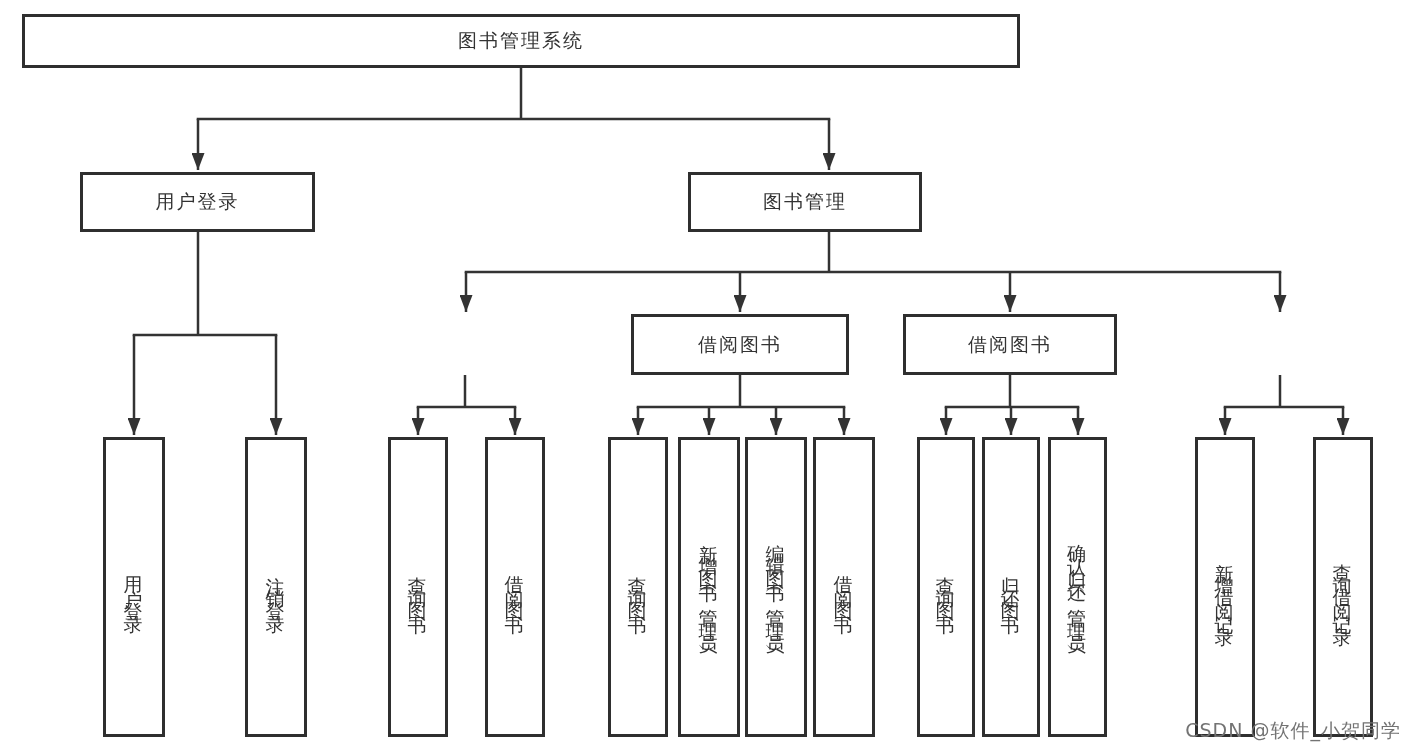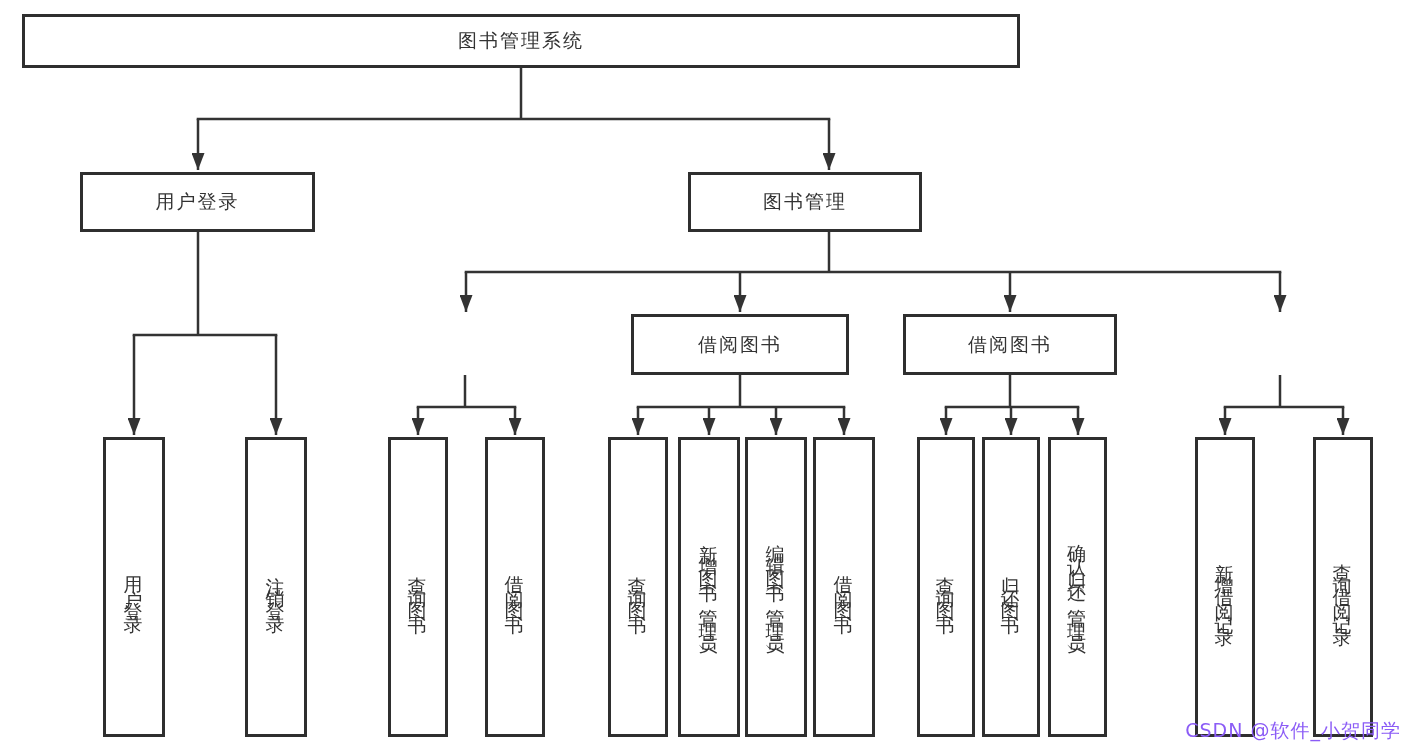--- a/index.html
+++ b/index.html
@@ -154,14 +154,14 @@
     <span>确认归还（管理员）</span>
   </div>
 
   <div class="box vbox" style="left:1195px;top:437px;width:60px;height:300px">
     <span>新增借阅记录</span>
   </div>
   <div class="box vbox" style="left:1313px;top:437px;width:60px;height:300px">
     <span>查询借阅记录</span>
   </div>
 
-  <div class="watermark" style="color: #8b5cf6;">CSDN @软件_小贺同学</div>
+  <div class="watermark" style="color: #737373;">CSDN @软件_小贺同学</div>
 </div>
 
 </body></html>

